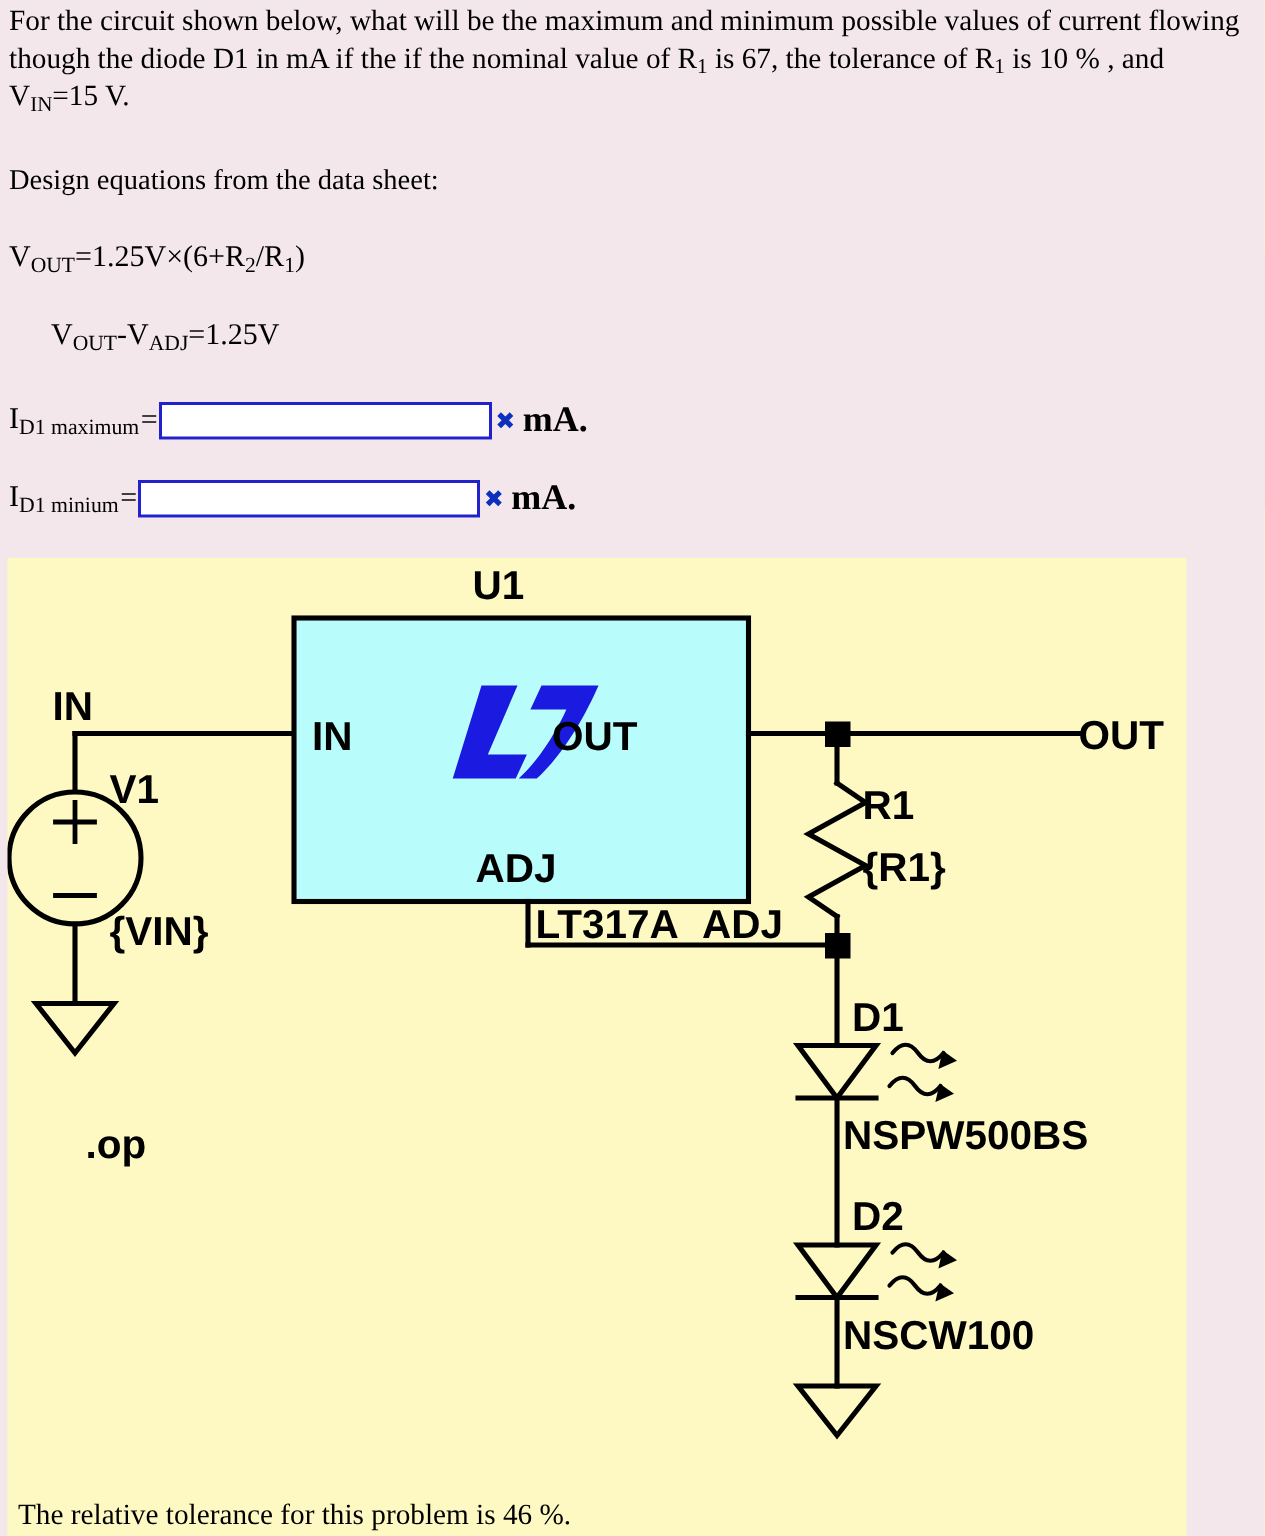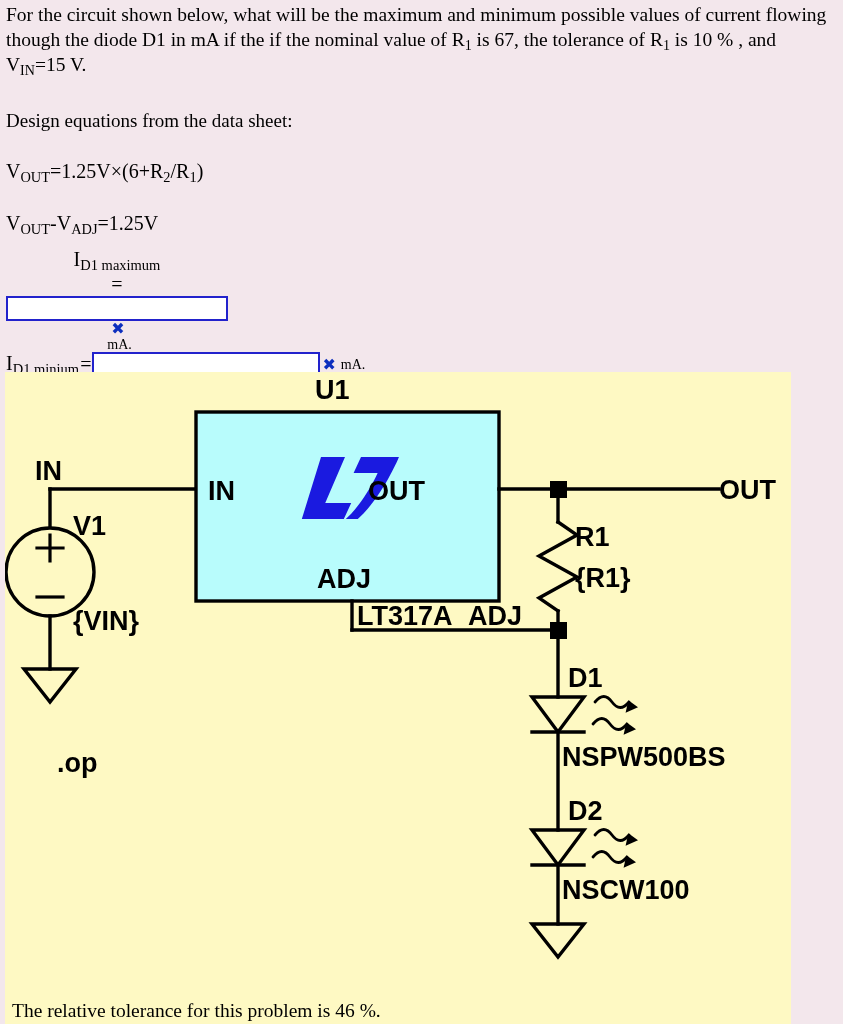--- a/index.html
+++ b/index.html
@@ -36,39 +36,39 @@
   }
 
   .equation {
     position: absolute;
     left: 6px;
     font-size: 20px;
     line-height: 26px;
     white-space: nowrap;
   }
   .equation.eq1 { top: 158px; }
-  .equation.eq2 { top: 210px; }
+  .equation.eq2 { top: 210px; margin-left: 28px; }
 
   sub {
     font-size: 0.72em;
     vertical-align: -0.28em;
     line-height: 0;
   }
 
   
   .answer-row {
     position: absolute;
     left: 6px;
     display: flex;
     align-items: center;
     font-size: 20px;
     white-space: nowrap;
   }
-  .answer-row.row1 { top: 249px; flex-direction: column; }
-  .answer-row.row2 { top: 319px; margin-top: 33px; }
+  .answer-row.row1 { top: 267px; }
+  .answer-row.row2 { top: 319px; }
 
   .ans-label {
     font-size: 20px;
     line-height: 1;
   }
   .ans-label .sublabel {
     font-size: 14.5px;
     vertical-align: -0.28em;
   }
 
@@ -94,22 +94,23 @@
   .req-star {
     color: #0d2fbe;
     font-size: 16px;
     font-family: "DejaVu Sans", sans-serif;
     padding-left: 2px;
     line-height: 1;
     font-weight: bold;
   }
 
   .unit-text {
-    font-size: 14px;
+    font-size: 24px;
     padding-left: 5px;
+    font-weight: bold;
   }
 
   
   .schematic {
     position: absolute;
     left: 5px;
     top: 372px;
     width: 786px;
     height: 693px;
     background: #fef9c3;

